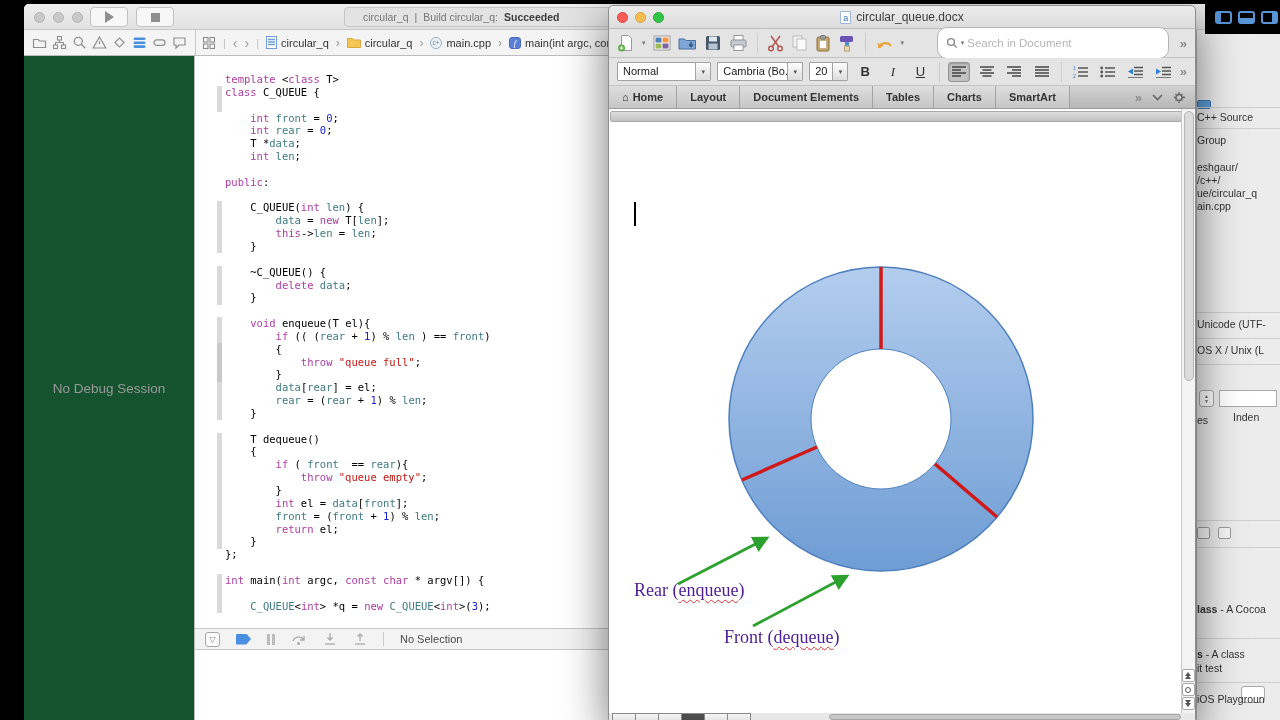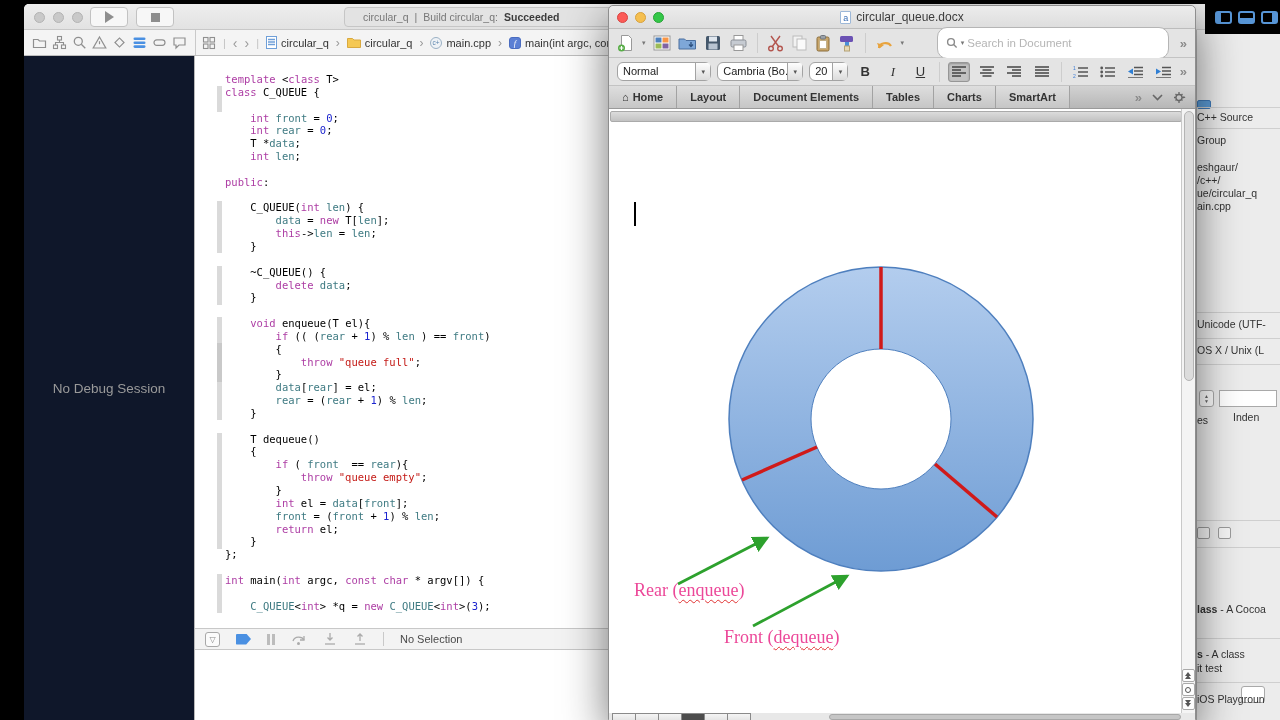--- a/index.html
+++ b/index.html
@@ -31,21 +31,21 @@
     display:flex; align-items:center; justify-content:space-between; padding:0 4px; }
   .vdiv { position:absolute; top:0; width:1px; height:25px; background:#c9c9c9; }
   .jumpbar { position:absolute; left:178px; top:0; height:25px; width:900px;
     display:flex; align-items:center; gap:7px; font-size:11px; color:#333; white-space:nowrap; }
   .jb-sep { color:#c2c2c2; }
   .jb-arrow { color:#9a9a9a; font-size:14px; line-height:10px; }
   .crumb { display:flex; align-items:center; gap:4px; }
   .crumb-sep { color:#999; font-size:12px; }
 
   .xc-navigator { position:absolute; left:0; top:52px; width:171px; bottom:0;
-    background:#0f172a; border-right:1px solid #b9b9b9;
+    background:#14532d; border-right:1px solid #b9b9b9;
     display:flex; align-items:center; justify-content:center; }
   .no-debug { color:#9a9a9a; font-size:13.5px; }
 
   .xc-editor { position:absolute; left:171px; top:52px; width:1001px; height:572px;
     background:#fff; overflow:hidden; }
   .code { position:absolute; left:30px; top:17px; font-family:"DejaVu Sans Mono",monospace;
     font-size:10.5px; line-height:12.85px; color:#000; white-space:pre; }
   .code .kw  { color:#ad3da4; }
   .code .mem { color:#3e7a82; }
   .code .num { color:#1c24cf; }
@@ -109,21 +109,21 @@
   .dd-mini { font-size:7px; color:#777; }
   .search { margin-left:auto; width:232px; height:20px; background:#fff; border:1px solid #b5b5b5;
     border-radius:10px; display:flex; align-items:center; padding:15px 8px; gap:3px; }
   .search input { border:none; outline:none; flex:1; font-size:11.5px; color:#444; background:transparent; }
   .search input::placeholder { color:#b5b5b5; }
   .overflow { color:#8a8a8a; font-size:13px; font-weight:bold; margin-left:4px; }
 
   .wd-formatbar { position:absolute; left:0; top:52px; width:100%; height:28px;
     background:#e4e4e4; border-bottom:1px solid #c3c3c3;
     display:flex; align-items:center; gap:6px; padding:0 8px; }
-  .dd { height:19px; background:#fff; border:1px solid #a3a3a3; border-radius:6px;
+  .dd { height:19px; background:#fff; border:1px solid #a3a3a3; border-radius:1px;
     display:flex; align-items:stretch; font-size:11px; color:#222; }
   .dd .val { padding:2px 5px; white-space:nowrap; overflow:hidden; flex:1; }
   .dd .btn { width:15px; background:linear-gradient(#fdfdfd,#dcdcdc); border-left:1px solid #a3a3a3;
     display:flex; align-items:center; justify-content:center; font-size:7px; color:#555; border-radius:0 2px 2px 0; }
   .fmt-btn { width:22px; height:20px; display:flex; align-items:center; justify-content:center;
     font-size:13px; color:#333; border-radius:3px; }
   .fmt-btn.pressed { background:#c3c3c3; border:1px solid #969696; box-shadow:inset 0 1px 2px rgba(0,0,0,.25); }
 
   .wd-ribbon { position:absolute; left:0; top:80px; width:100%; height:23px;
     background:linear-gradient(#d2d2d2,#b7b7b7); border-bottom:1px solid #9a9a9a;
@@ -134,21 +134,21 @@
   .ribbon-right { margin-left:auto; display:flex; align-items:center; gap:10px; padding-right:8px; color:#555; }
 
   .wd-docarea { position:absolute; left:0; top:103px; width:100%; height:604px; background:#fff; overflow:hidden; }
   .ruler { position:absolute; left:1px; top:2px; width:572px; height:11px;
     background:linear-gradient(#dcdcdc,#c2c2c2); border:1px solid #aaa; border-radius:2px; }
   .caret { position:absolute; left:25px; top:93px; width:1.5px; height:24px; background:#000; }
   .doc-heading { position:absolute; left:28px; top:92px; font-family:"Liberation Serif",serif;
     font-size:21px; color:#191919; }
   .donut-svg { position:absolute; left:107px; top:145px; }
   .arrows-svg { position:absolute; left:40px; top:400px; }
-  .doc-label { position:absolute; font-family:"Liberation Serif",serif; font-size:18px; color:#ec4899; }
+  .doc-label { position:absolute; font-family:"Liberation Serif",serif; font-size:18px; color:#4c1d95; }
   .misspell { text-decoration:underline; text-decoration-style:wavy; text-decoration-color:#e03131;
     text-decoration-thickness:1px; text-underline-offset:2.5px; }
   .v-scroll { position:absolute; right:0; top:0; width:14px; height:100%; background:#f4f4f4; border-left:1px solid #c9c9c9; }
   .v-thumb { position:absolute; left:1.5px; top:2px; width:10px; height:270px; background:#dcdcdc;
     border:1px solid #b4b4b4; border-radius:5px; }
   .browse { position:absolute; right:0.5px; top:560px; display:flex; flex-direction:column; gap:1px; }
   .browse .bb { width:13px; height:13px; background:#fdfdfd; border:1px solid #aaa; border-radius:2px;
     display:flex; align-items:center; justify-content:center; }
   .tri-up { width:0; height:0; border-bottom:4px solid #555; border-left:3.5px solid transparent; border-right:3.5px solid transparent; }
   .tri-dn { width:0; height:0; border-top:4px solid #555; border-left:3.5px solid transparent; border-right:3.5px solid transparent; }

